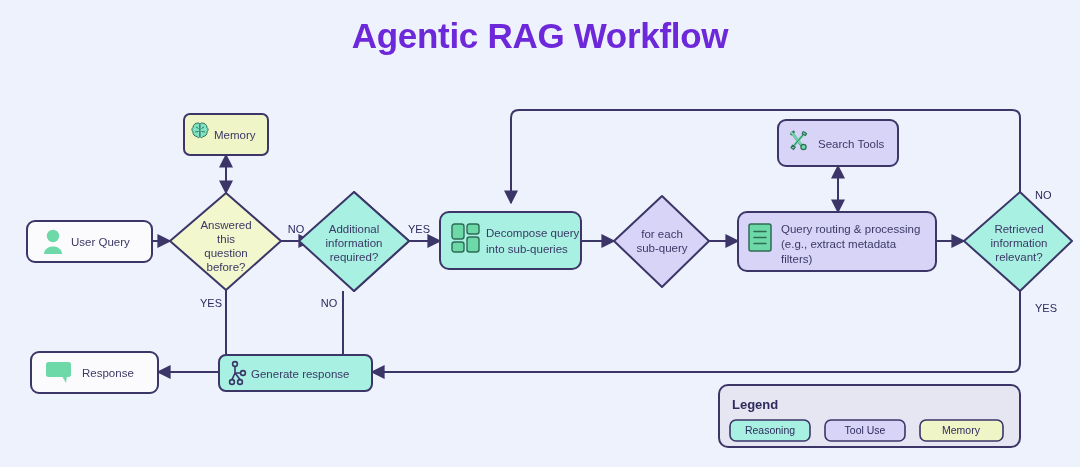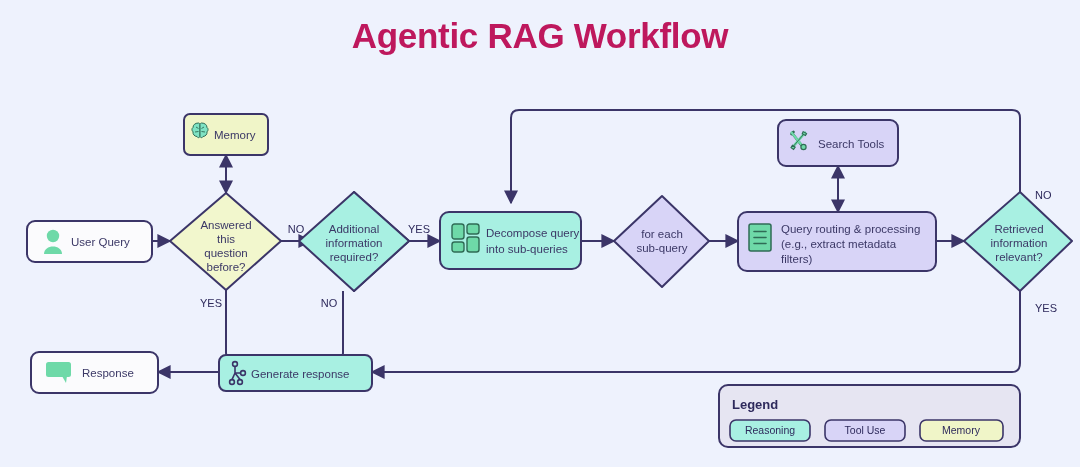--- a/index.html
+++ b/index.html
@@ -27,21 +27,21 @@
     height: 467px;
   }
   .title {
     position: absolute;
     left: 0;
     top: 16px;
     width: 1080px;
     text-align: center;
     font-size: 35px;
     font-weight: bold;
-    color: #be185d;
+    color: #6d28d9;
     letter-spacing: -0.3px;
   }
   svg text {
     font-family: "Liberation Sans", sans-serif;
     fill: #3b3866;
   }
   .node-label {
     font-size: 11.5px;
   }
   .edge-label {

